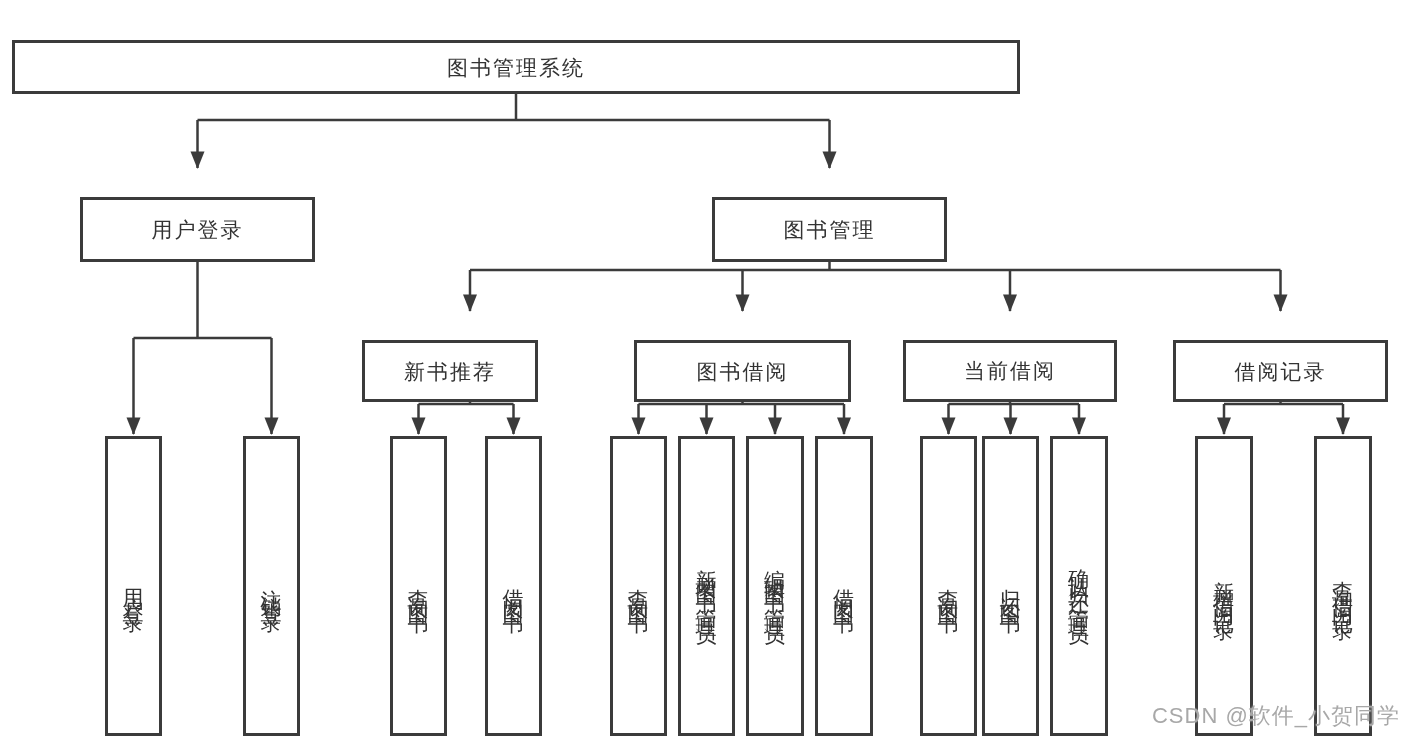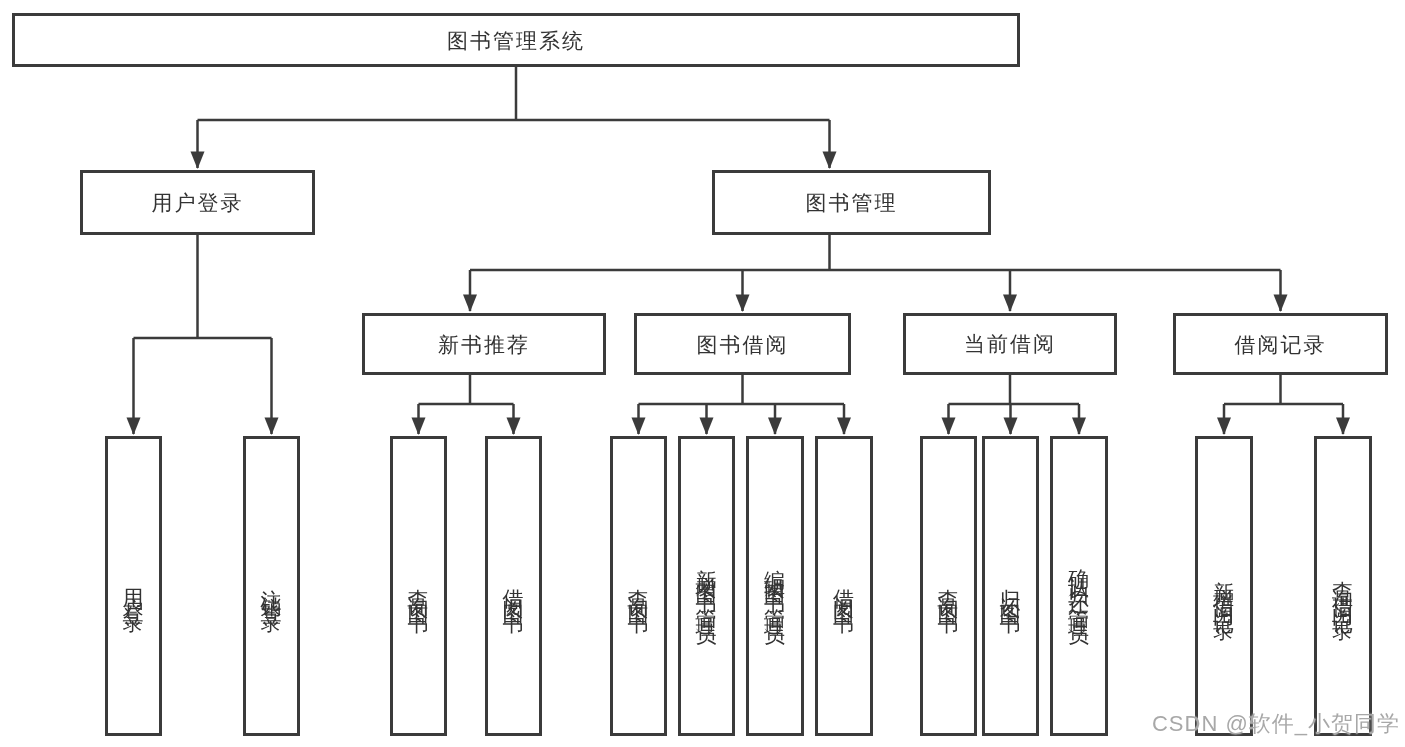--- a/index.html
+++ b/index.html
@@ -16,29 +16,29 @@
     position:absolute;
     box-sizing:border-box;
     background:#fff;
     border:3px solid var(--line,#3b3b3b);
     display:flex;align-items:center;justify-content:center;
     font-size:21px;
     z-index:2;
     text-align:center;
     line-height:1;
   }
-  .hbox{letter-spacing:2px;}
+  .hbox{letter-spacing:2px;margin-top:27px;}
   .vbox{
     writing-mode:vertical-rl;
     letter-spacing:8px;
     padding-top:4px;
   }
   .watermark{
     position:absolute;
-    right:5px;bottom:8px;
+    right:5px;bottom:16px;
     font-size:22px;
     color:var(--wm,#a8a8a8);
     text-shadow:0 0 2px #ffffff;
     z-index:3;
     letter-spacing:1px;
     white-space:nowrap;
   }
 </style>
 </head>
 <body>
@@ -105,23 +105,23 @@
         <path d="M1224,404 H1343"></path>
         <path d="M1224,404 V434" marker-end="url(#arrow)"></path>
         <path d="M1343,404 V434" marker-end="url(#arrow)"></path>
       </g>
     </g>
   </svg>
 
   <div class="box hbox" style="left:12px;top:13px;width:1008px;height:54px;">图书管理系统</div>
 
   <div class="box hbox" style="left:80px;top:170px;width:235px;height:65px;">用户登录</div>
-  <div class="box hbox" style="left:712px;top:170px;width:279px;height:65px;">图书管理</div>
+  <div class="box hbox" style="left:712px;top:170px;width:235px;height:65px;">图书管理</div>
 
-  <div class="box hbox" style="left:362px;top:313px;width:244px;height:62px;">新书推荐</div>
+  <div class="box hbox" style="left:362px;top:313px;width:176px;height:62px;">新书推荐</div>
   <div class="box hbox" style="left:634px;top:313px;width:217px;height:62px;text-align:right;">图书借阅</div>
   <div class="box hbox" style="left:903px;top:313px;width:214px;height:62px;font-family:Liberation Serif, serif;">当前借阅</div>
   <div class="box hbox" style="left:1173px;top:313px;width:215px;height:62px;">借阅记录</div>
 
   <div class="box vbox" style="left:105px;top:436px;width:57px;height:300px;">用户登录</div>
   <div class="box vbox" style="left:243px;top:436px;width:57px;height:300px;">注销登录</div>
 
   <div class="box vbox" style="left:390px;top:436px;width:57px;height:300px;">查询图书</div>
   <div class="box vbox" style="left:485px;top:436px;width:57px;height:300px;">借阅图书</div>
 

